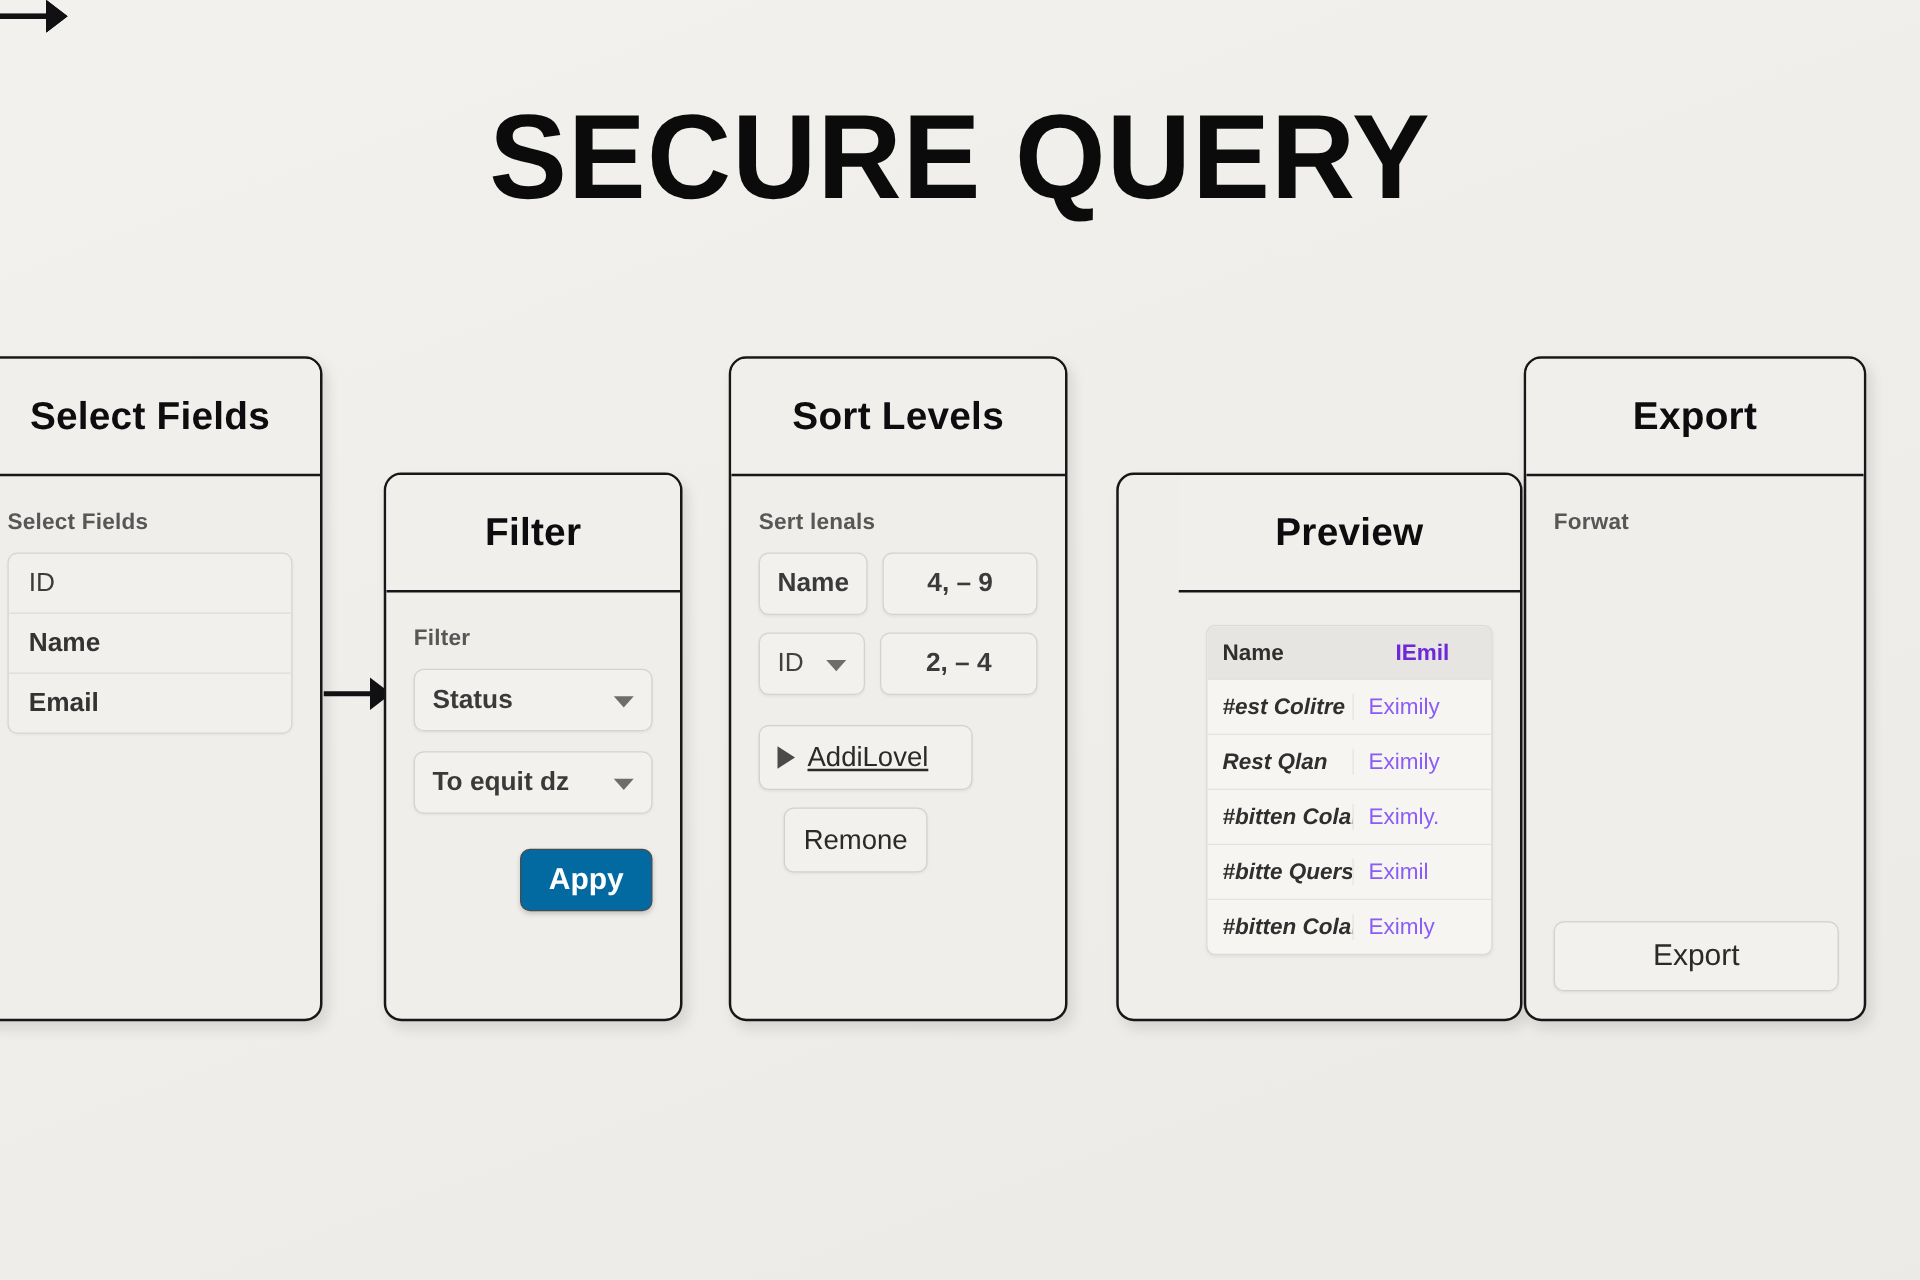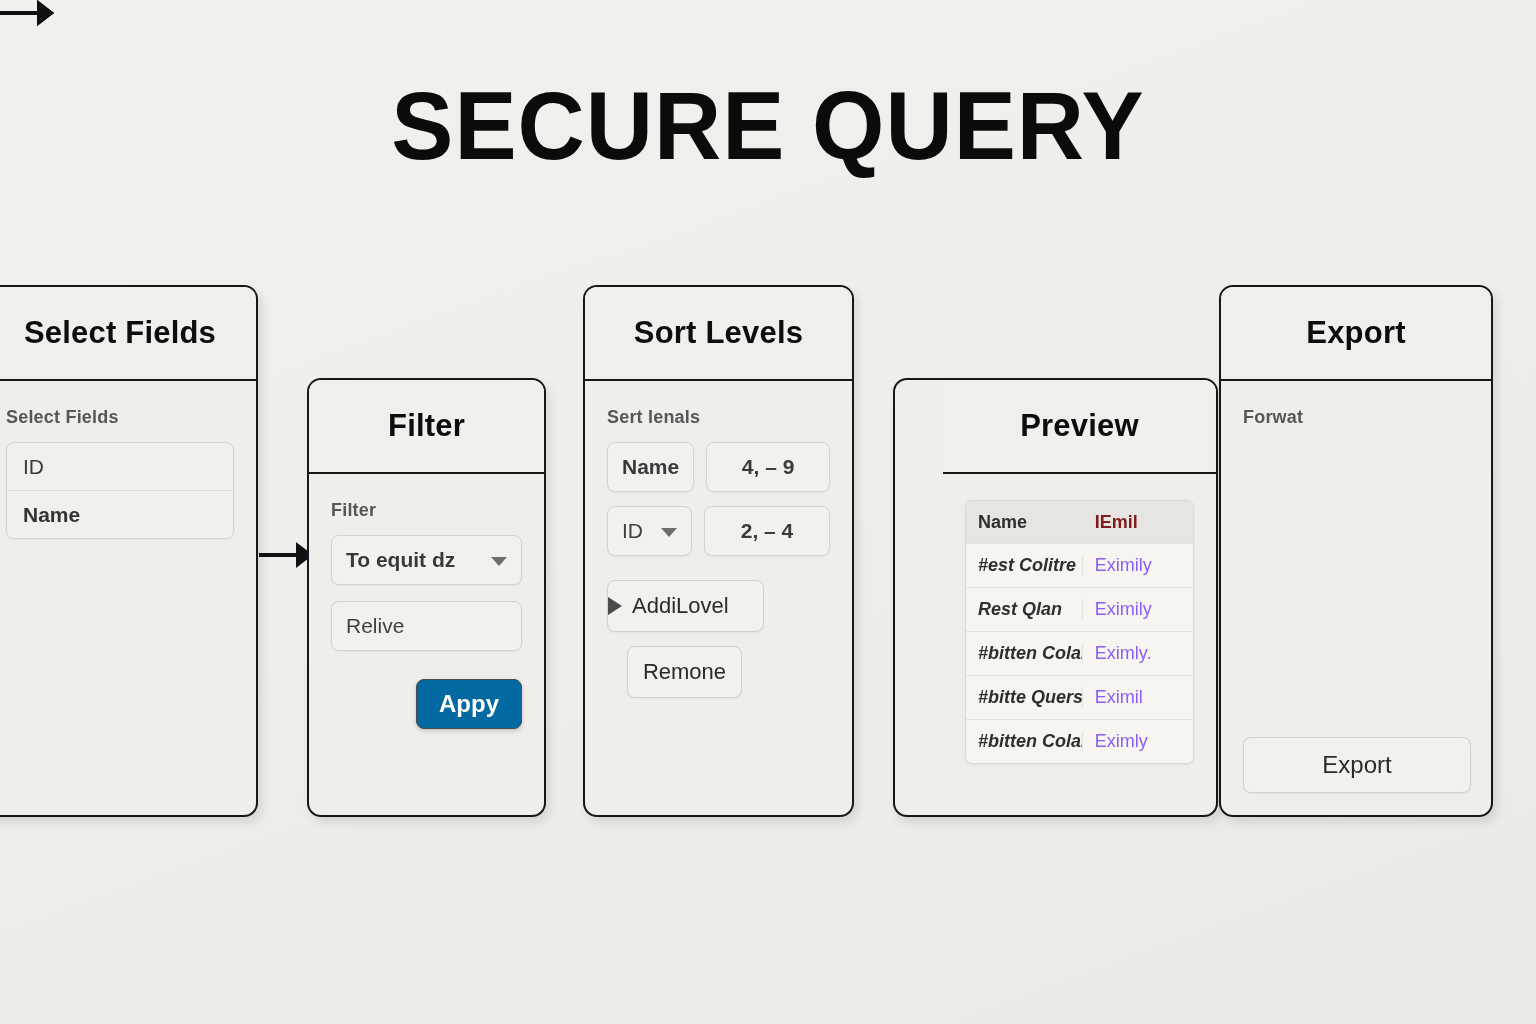--- a/index.html
+++ b/index.html
@@ -209,22 +209,22 @@
     padding: 0 12px;
     font-size: 18px;
     color: #8b5cf6;
     border-left: 1px solid #e4e3df;
     white-space: nowrap;
     overflow: hidden;
   }
   .pv-head .pv-c1 { font-style: normal; }
   .pv-head .pv-c2 {
     font-style: normal;
-    color: #7f1d1d;
-    text-align: left;
+    color: #6d28d9;
+    text-align: center;
     border-left: none;
   }
 
   .export-spacer { flex: 1 1 auto; }
   .export-btn { width: 100%; height: 54px; font-size: 24px; }
 
   .filter-apply-wrap {
     display: flex;
     justify-content: flex-end;
     margin-top: 12px;
@@ -268,45 +268,47 @@
 
   <div class="panel" id="panel-select">
     <div class="panel-header">
       <div class="panel-title">Select Fields</div>
     </div>
     <div class="panel-body">
       <div class="field-label">Select Fields</div>
       <div class="field-list">
         <div class="field-list-item">ID</div>
         <div class="field-list-item strong">Name</div>
+        <div class="field-list-item strong">Email</div>
       </div>
     </div>
   </div>
 
   <div class="arrow" id="arrow-1">
     <div class="shaft"></div>
       <div class="head"></div>
   </div>
 
   <div class="panel" id="panel-filter">
     <div class="panel-header">
       <div class="panel-title">Filter</div>
     </div>
     <div class="panel-body">
       <div class="field-label">Filter</div>
 
+      <div class="control bold">
+        <span>Status</span>
+        <span class="caret"></span>
+      </div>
 
       <div class="control bold">
         <span>To equit dz</span>
         <span class="caret"></span>
       </div>
 
-      <div class="control">
-        <span>Relive</span>
-      </div>
 
       <div class="filter-apply-wrap">
         <div class="btn btn-primary apply-btn">Appy</div>
       </div>
     </div>
   </div>
 
   <div class="arrow" id="arrow-2">
     <div class="shaft"></div>
       <div class="head"></div>
@@ -333,21 +335,21 @@
           <span>ID</span>
           <span class="caret"></span>
         </div>
         <div class="control sort-dir">
           <span>2, – 4</span>
         </div>
       </div>
 
       <div style="height:10px"></div>
 
-      <div class="btn" style="width:155px; justify-content:flex-start; margin-bottom:14px;">
+      <div class="btn" style="width:155px; justify-content:flex-start; padding-left:14px; margin-bottom:14px;text-decoration:underline;">
         <span class="play-icon"></span>
         <span>AddiLovel</span>
       </div>
 
       <div class="btn" style="width:113px;margin-left:20px;">Remone</div>
     </div>
   </div>
 
   <div class="arrow" id="arrow-3">
     <div class="shaft"></div>

